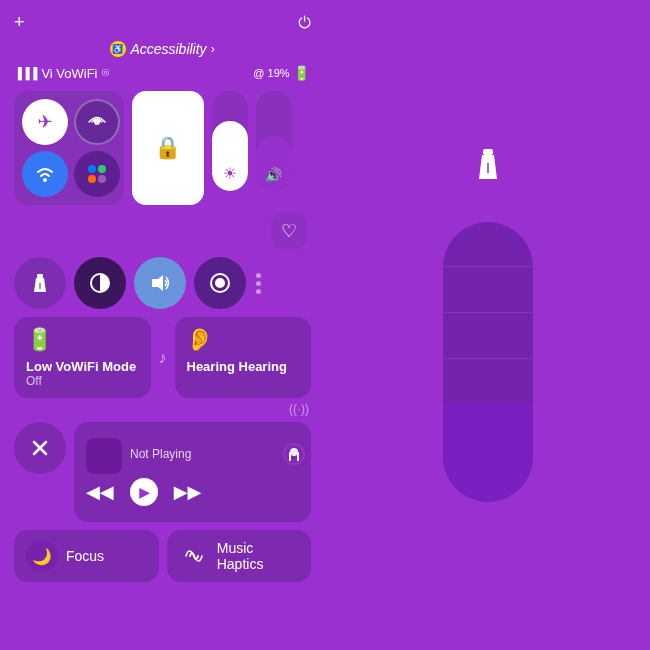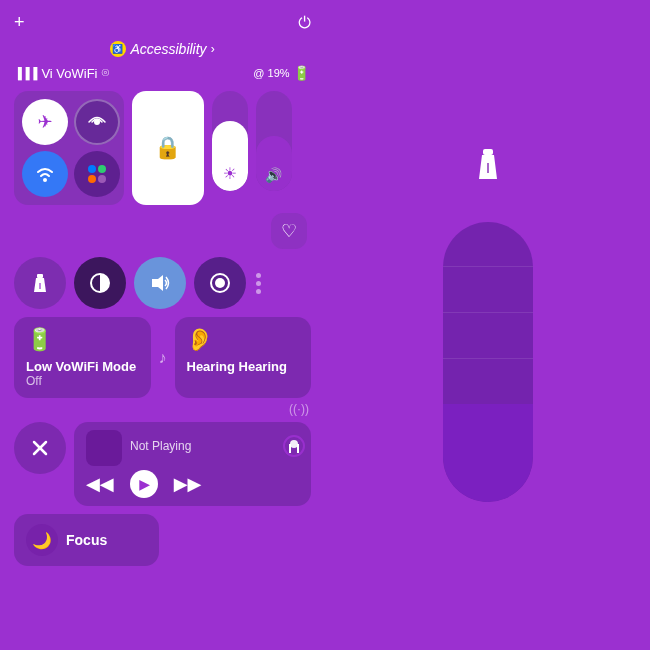--- a/index.html
+++ b/index.html
@@ -236,21 +236,21 @@
       justify-content: center;
       font-size: 20px;
       color: white;
       cursor: pointer;
       flex-shrink: 0;
     }
     .music-widget {
       flex: 1;
       background: rgba(120,40,170,0.85);
       border-radius: 14px;
-      padding: 8px 12px;
+      padding: 16px 12px;
       cursor: pointer;
     }
     .music-not-playing {
       color: rgba(255,255,255,0.8);
       font-size: 12px;
       display: block;
       margin-bottom: 4px;
     }
     .music-controls {
       display: flex;
@@ -303,21 +303,21 @@
       background: #7722aa;
       display: flex;
       align-items: center;
       justify-content: center;
       font-size: 16px;
       color: white;
     }
     .action-label {
       color: white;
       font-size: 14px;
-      font-weight: 700;
+      font-weight: 400;
     }
 
     
     .torch-icon {
       color: white;
       font-size: 28px;
       margin-bottom: 30px;
     }
     .torch-slider {
       width: 90px;
@@ -498,20 +498,29 @@
         <button class="music-btn">▶▶</button>
       </div>
     </div>
   </div>
 
   <div class="action-row">
     <div class="action-btn">
       <div class="action-icon">🌙</div>
       <span class="action-label">Focus</span>
     </div>
+    <div class="action-btn">
+      <div class="action-icon" style="background:none;">
+        <svg width="28" height="28" viewBox="0 0 28 28">
+          <path d="M10 14 Q12 8 14 14 Q16 20 18 14" stroke="white" stroke-width="2" fill="none" stroke-linecap="round"></path>
+          <path d="M6 14 Q9 4 14 14 Q19 24 22 14" stroke="white" stroke-width="1.5" fill="none" stroke-linecap="round"></path>
+        </svg>
+      </div>
+      <span class="action-label">Music Haptics</span>
+    </div>
   </div>
 
 </div>
 
 <div class="right-panel">
   <div class="torch-icon">
     <svg width="28" height="36" viewBox="0 0 28 36" fill="white">
       <rect x="9" y="0" width="10" height="6" rx="2"></rect>
       <path d="M8 6 L5 30 L23 30 L20 6 Z" rx="3"></path>
       <line x1="14" y1="14" x2="14" y2="24" stroke="rgba(130,40,180,0.7)" stroke-width="2"></line>

